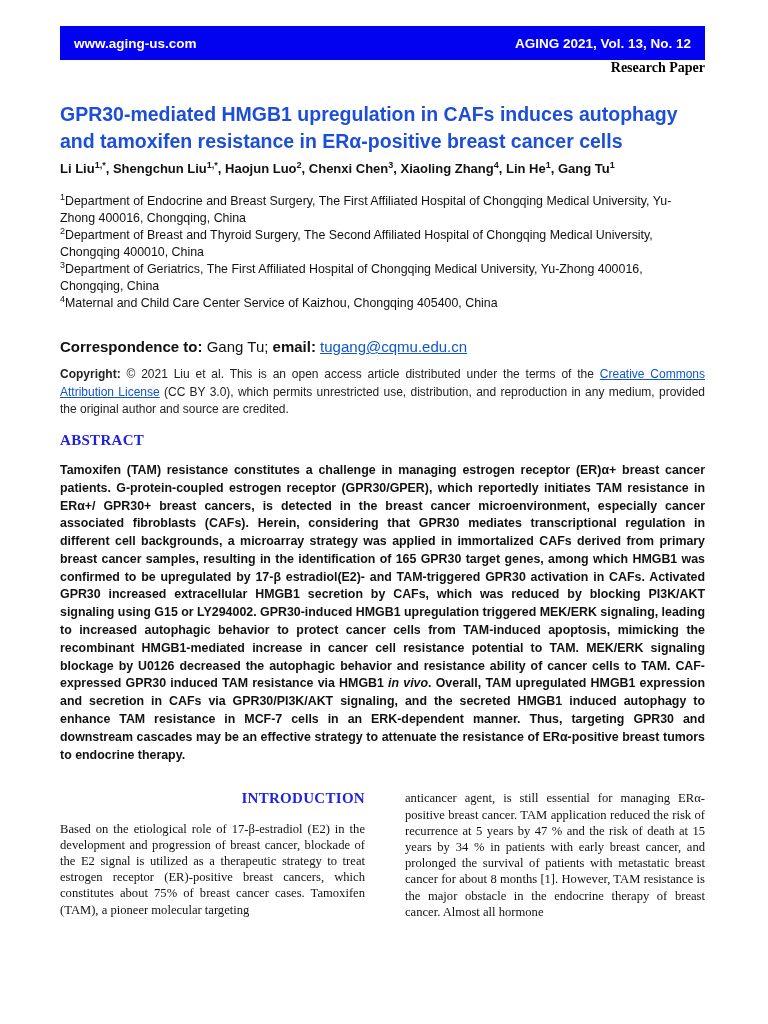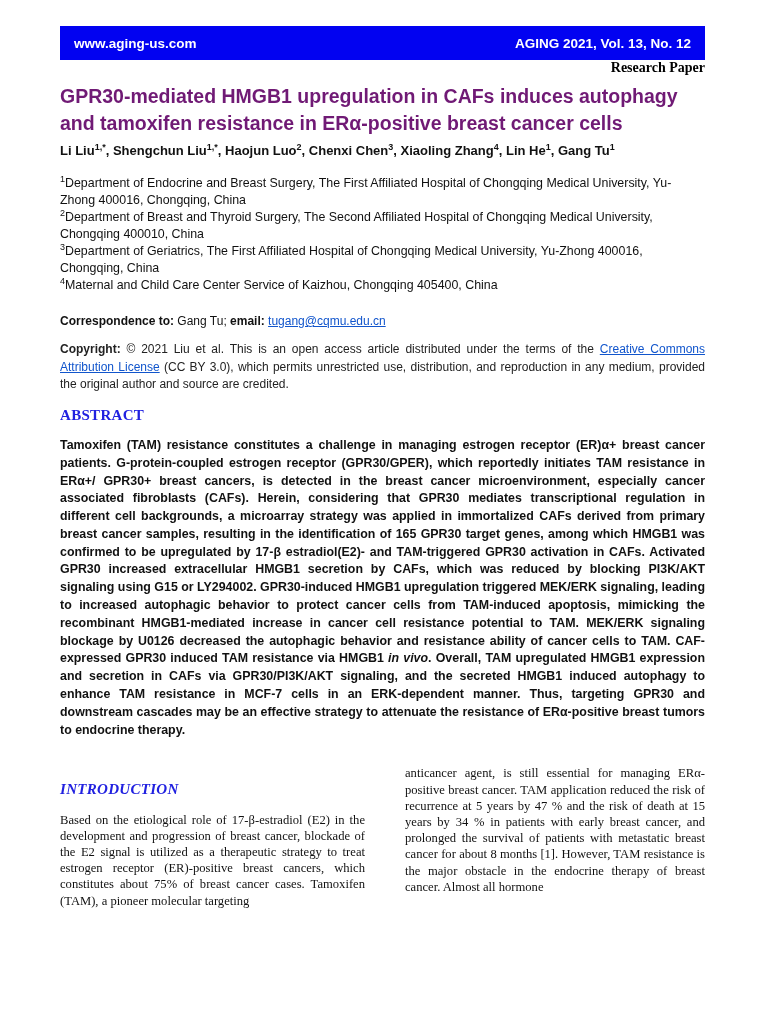--- a/index.html
+++ b/index.html
@@ -7,46 +7,46 @@
         font-family:"Liberation Sans",sans-serif;color:#1a1a1a;}
   .content{position:absolute;left:60px;top:26px;width:645px;}
 
   .header-bar{background:#0202f1;color:#ffffff;height:34px;display:flex;
               justify-content:space-between;align-items:center;padding:0 14px;
               box-sizing:border-box;font-weight:bold;font-size:13.5px;}
 
   .research-paper{text-align:right;font-family:"Liberation Serif",serif;
                   font-weight:bold;font-size:14px;color:#000;}
 
-  .title{color:#701a75;font-size:19.5px;font-weight:bold;line-height:27px;margin-top:7px;}
+  .title{color:#1d4ed8;font-size:19.5px;font-weight:bold;line-height:27px;margin-top:25px;}
 
   .authors{margin-top:6px;font-weight:bold;font-size:13px;color:#111;}
   sup{font-size:9px;line-height:0;}
 
   .affiliations{margin-top:17px;font-size:12.4px;line-height:17px;color:#111;}
 
-  .meta{margin-top:19px;font-size:12px;line-height:17.4px;color:#111;}
+  .meta{margin-top:26px;font-size:15px;line-height:17.4px;color:#111;}
   .meta b{font-weight:bold;}
   a.link{color:#1155cc;text-decoration:underline;cursor:pointer;}
   .date-pair{margin-right:36px;}
 
   .copyright{margin-top:11px;font-size:12px;line-height:17.5px;text-align:justify;color:#222;}
 
   .section-heading{color:#2121e0;font-family:"Liberation Serif",serif;font-size:15px;
                    font-weight:bold;letter-spacing:0.3px;}
   .abstract-heading{margin-top:13px;}
 
   .abstract-text{margin-top:13px;font-size:12.4px;font-weight:bold;line-height:17.8px;
                  text-align:justify;color:#111;}
   .abstract-text .it{font-style:italic;}
 
   .two-col{display:grid;grid-template-columns:305px 300px;column-gap:40px;margin-top:26px;
            font-family:"Liberation Serif",serif;font-size:12.6px;line-height:16.2px;
            text-align:justify;color:#111;}
-  .col-left .section-heading{margin:16px 0 14px 0;text-align:left;font-style:italic;}
+  .col-left .section-heading{margin:0 0 14px 0;text-align:right;}
   .two-col p{margin:0;}
 
   .footer{position:absolute;left:60px;top:966px;width:645px;border-top:2px solid #000;
           padding-top:11px;font-size:11.8px;}
   .footer .site{color:#2233f0;position:absolute;left:0;top:11px;}
   .footer .page-num{color:#111;position:absolute;left:50%;transform:translateX(-50%);top:28px;}
   .footer .journal{color:#2233f0;font-weight:bold;position:absolute;right:0;top:11px;}
 </style>
 </head>
 <body>

